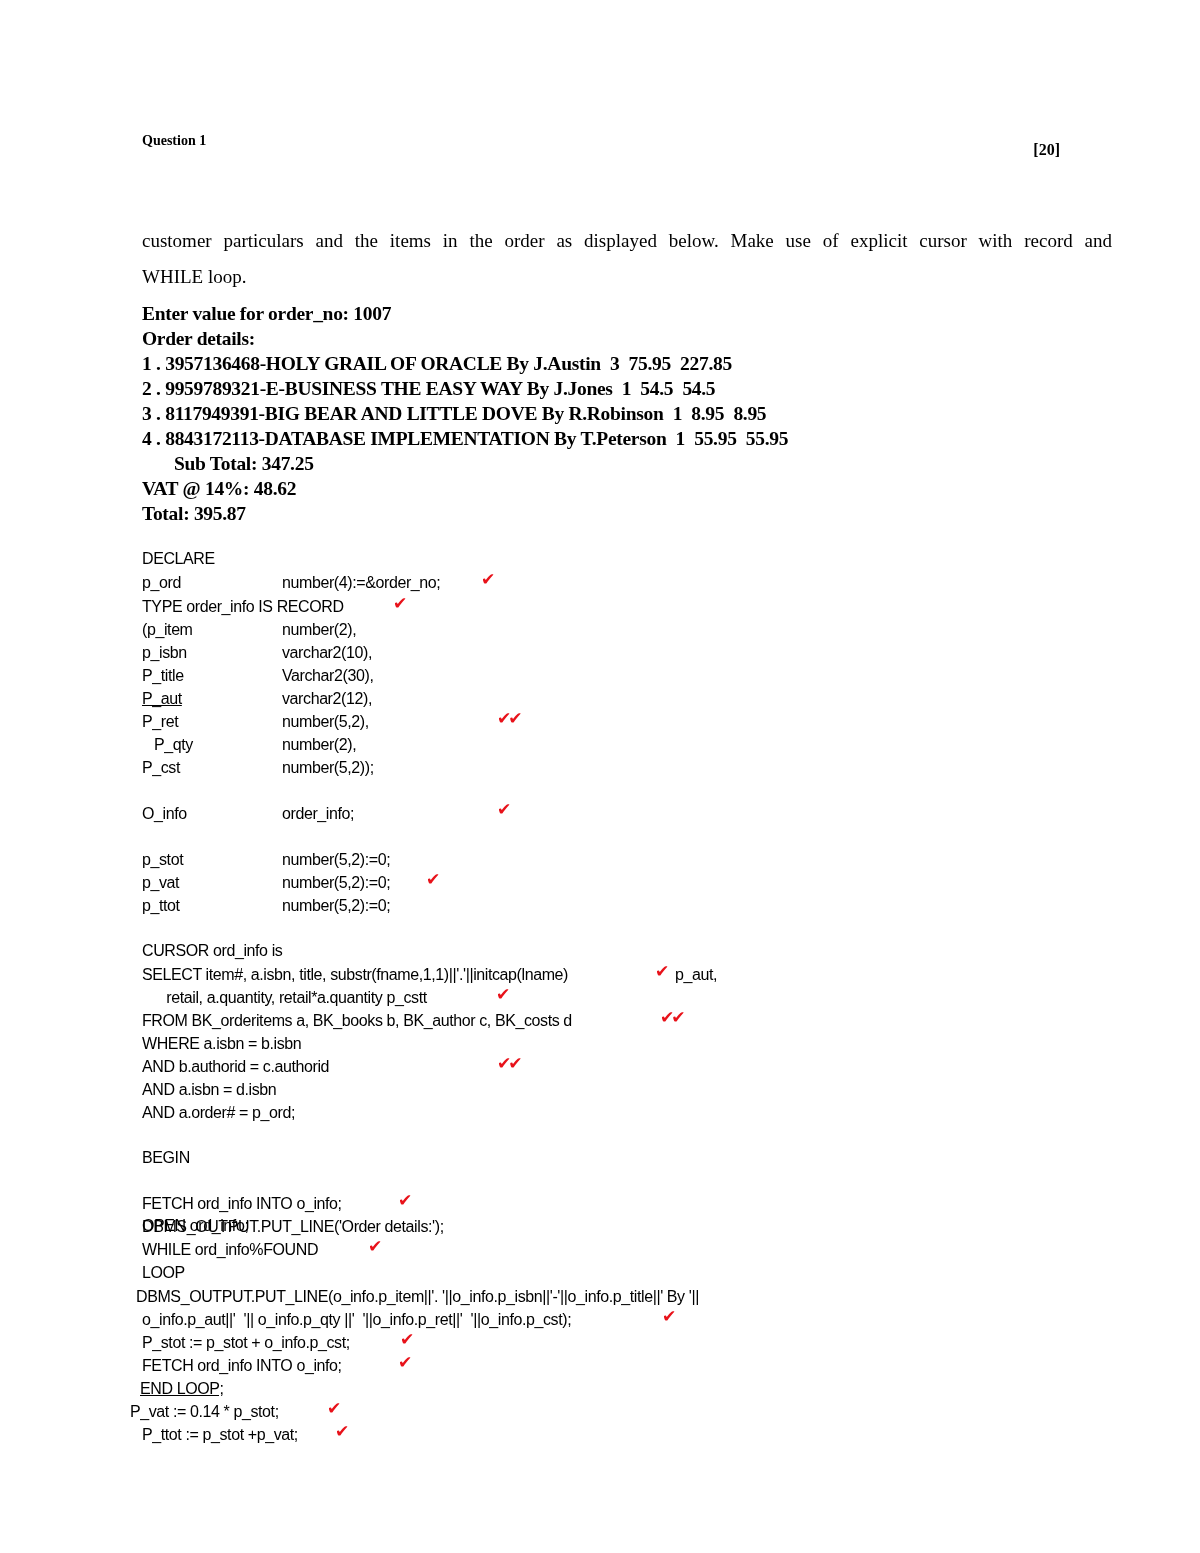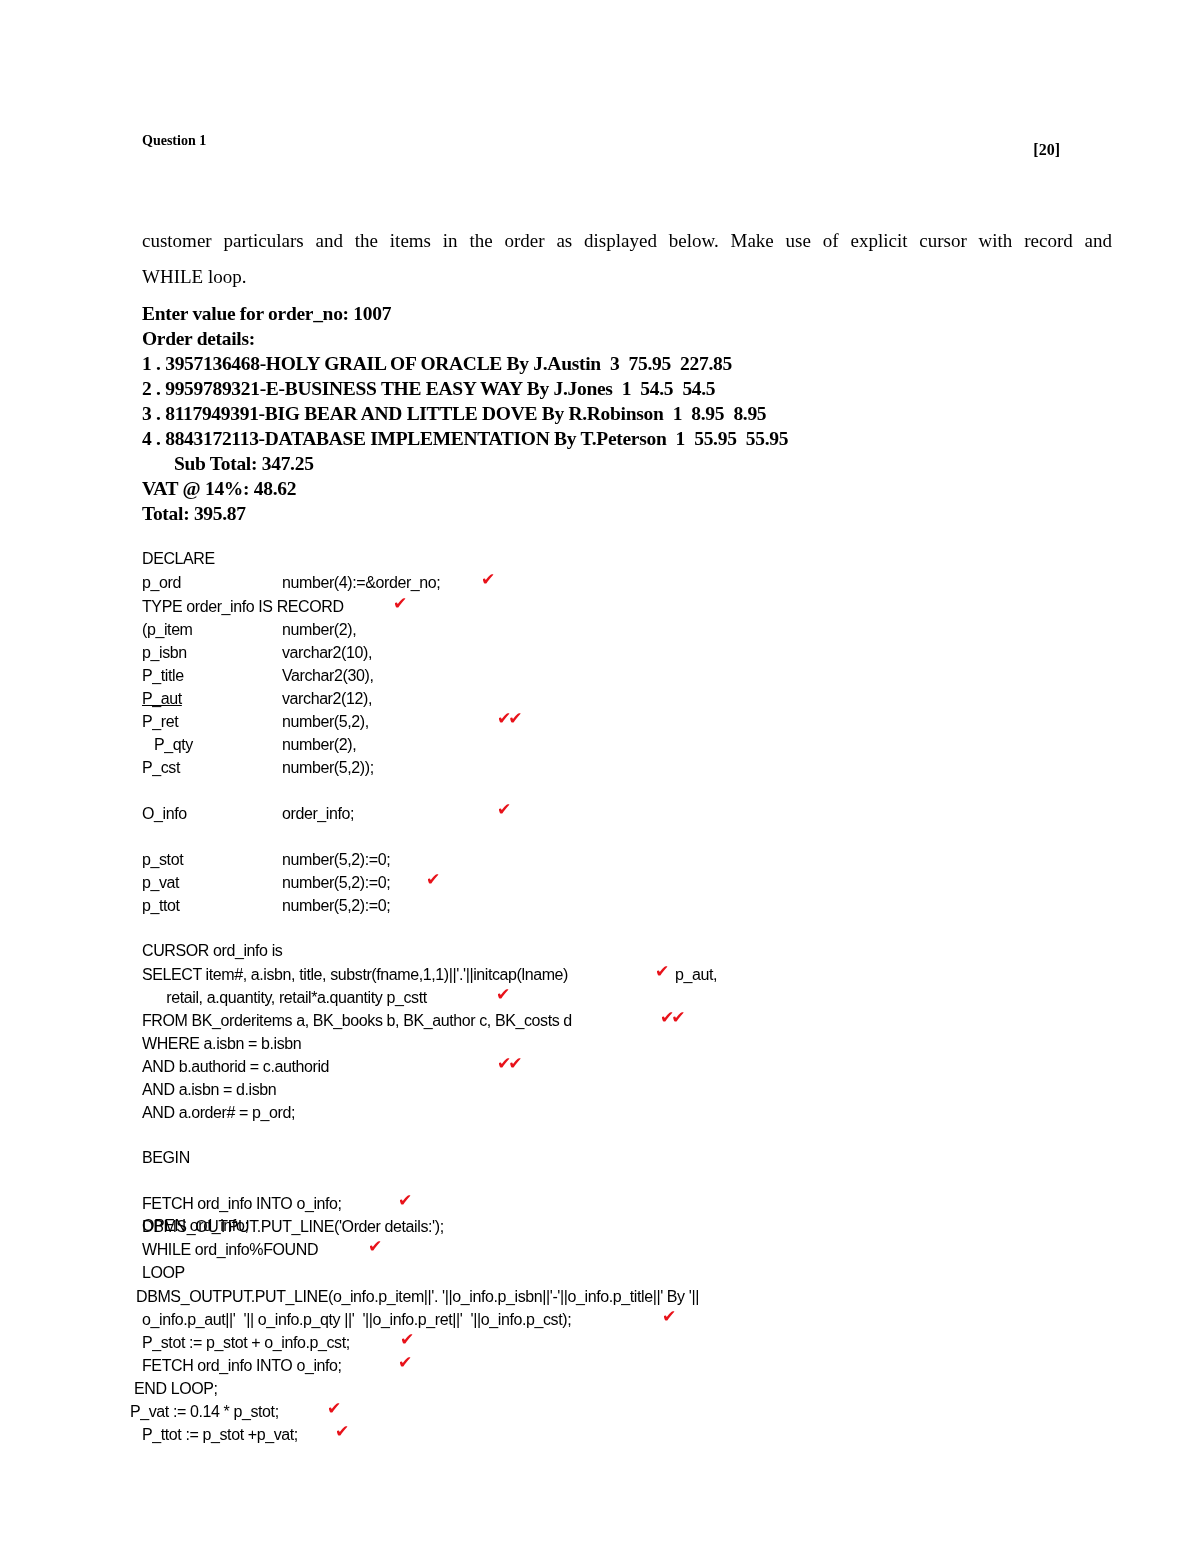--- a/index.html
+++ b/index.html
@@ -121,21 +121,21 @@
 
     <div class="abs" style="left:142px; top:1311px;">o_info.p_aut||'  '|| o_info.p_qty ||'  '||o_info.p_ret||'  '||o_info.p_cst);</div>
     <span class="tick" style="left:662px; top:1306px;">✔</span>
 
     <div class="abs" style="left:142px; top:1334px;">P_stot := p_stot + o_info.p_cst;</div>
     <span class="tick" style="left:400px; top:1329px;">✔</span>
 
     <div class="abs" style="left:142px; top:1357px;">FETCH ord_info INTO o_info;</div>
     <span class="tick" style="left:398px; top:1352px;">✔</span>
 
-    <div class="abs" style="left:134px; top:1380px;">END LOOP;</div>
+    <div class="abs" style="left:140px; top:1380px;text-decoration:underline;">END LOOP;</div>
 
     <div class="abs" style="left:130px; top:1403px;">P_vat := 0.14 * p_stot;</div>
     <span class="tick" style="left:327px; top:1398px;">✔</span>
 
     <div class="abs" style="left:142px; top:1426px;">P_ttot := p_stot +p_vat;</div>
     <span class="tick" style="left:335px; top:1421px;">✔</span>
   </div>
 </div>
 
 </body></html>

